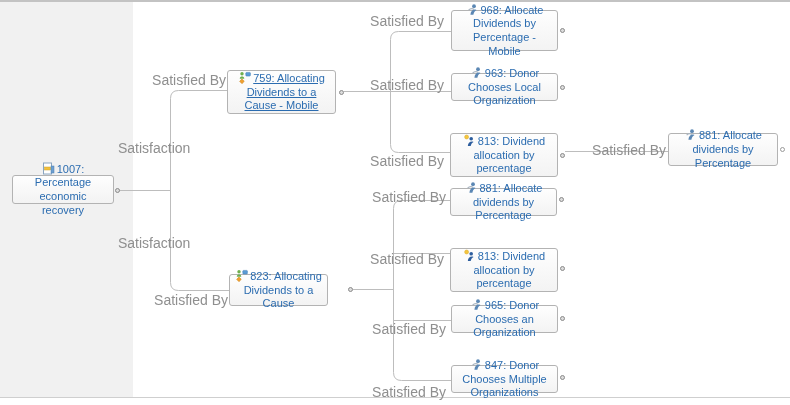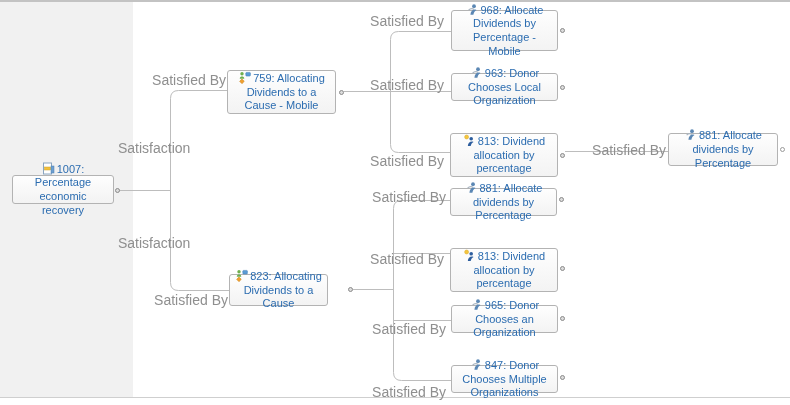--- a/index.html
+++ b/index.html
@@ -67,21 +67,21 @@
   <span class="elabel r" style="left:586px;top:142px;width:80px;">Satisfied By</span>
 
   <div class="node" style="left:12px;top:175px;width:102px;height:29px;">
     <span><svg class="ic" width="13" height="13" viewBox="0 0 13 13">
           <rect x="1.5" y="1" width="8" height="11" fill="#ffffff" stroke="#8aa5c0"></rect>
           <rect x="2.5" y="5" width="6" height="3" fill="#f3c13a" stroke="#caa12c" stroke-width="0.5"></rect>
           <rect x="9" y="4" width="3" height="7" fill="#6d9fd0" stroke="#4a7fb5" stroke-width="0.5"></rect>
         </svg><span>1007: Percentage economic recovery</span></span>
   </div>
 
-  <div class="node" style="left:227px;top:70px;width:109px;height:44px;">
+  <div class="node" style="left:227px;top:70px;width:109px;height:44px;text-decoration:underline;">
     <span><svg class="ic" width="13" height="13" viewBox="0 0 13 13">
           <circle cx="4" cy="2.7" r="1.7" fill="#6fae4e"></circle>
           <path d="M1.8 7.2 C1.8 4.9 6.2 4.9 6.2 7.2 V7.8 H1.8 Z" fill="#6fae4e"></path>
           <rect x="7.8" y="1.4" width="4.6" height="3.7" rx="0.8" fill="#5b9bd5" stroke="#3f7cb5" stroke-width="0.5"></rect>
           <rect x="2.3" y="8.7" width="3.3" height="3.3" transform="rotate(45 3.95 10.35)" fill="#f0a02e" stroke="#c87f1a" stroke-width="0.5"></rect>
         </svg><span>759: Allocating Dividends to a Cause - Mobile</span></span>
   </div>
 
   <div class="node" style="left:229px;top:274px;width:99px;height:32px;">
     <span><svg class="ic" width="13" height="13" viewBox="0 0 13 13">

